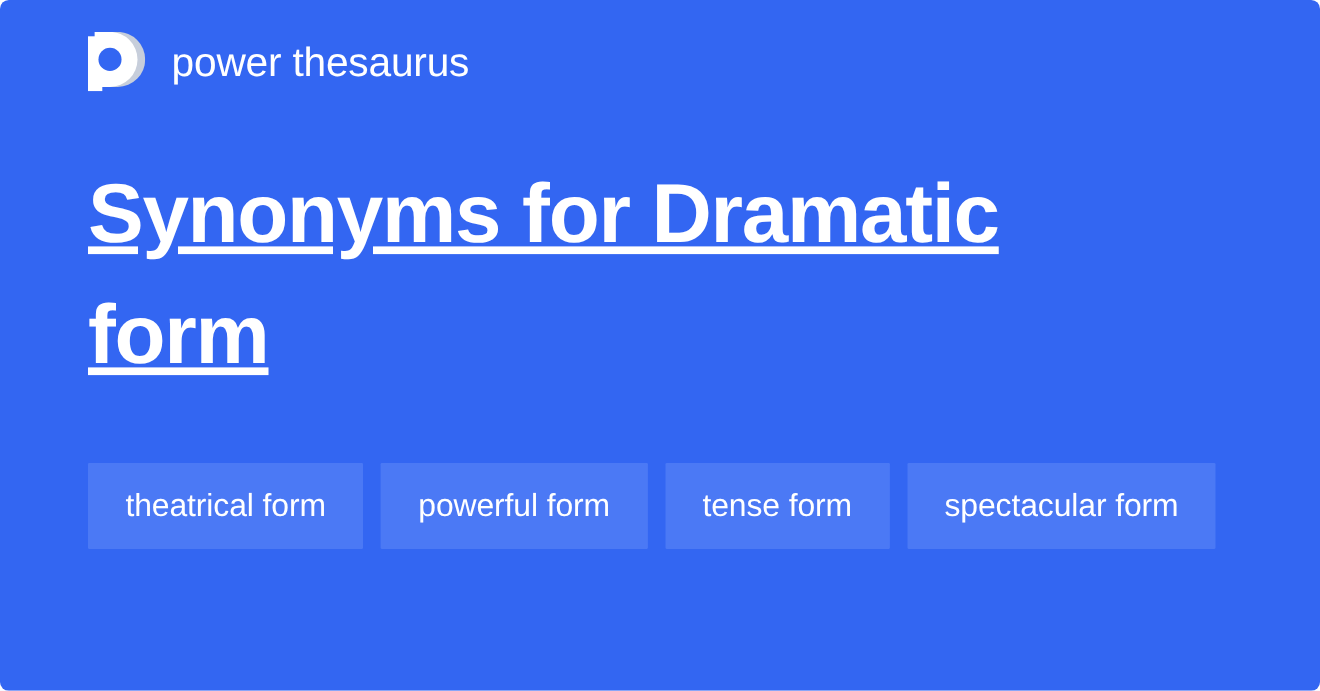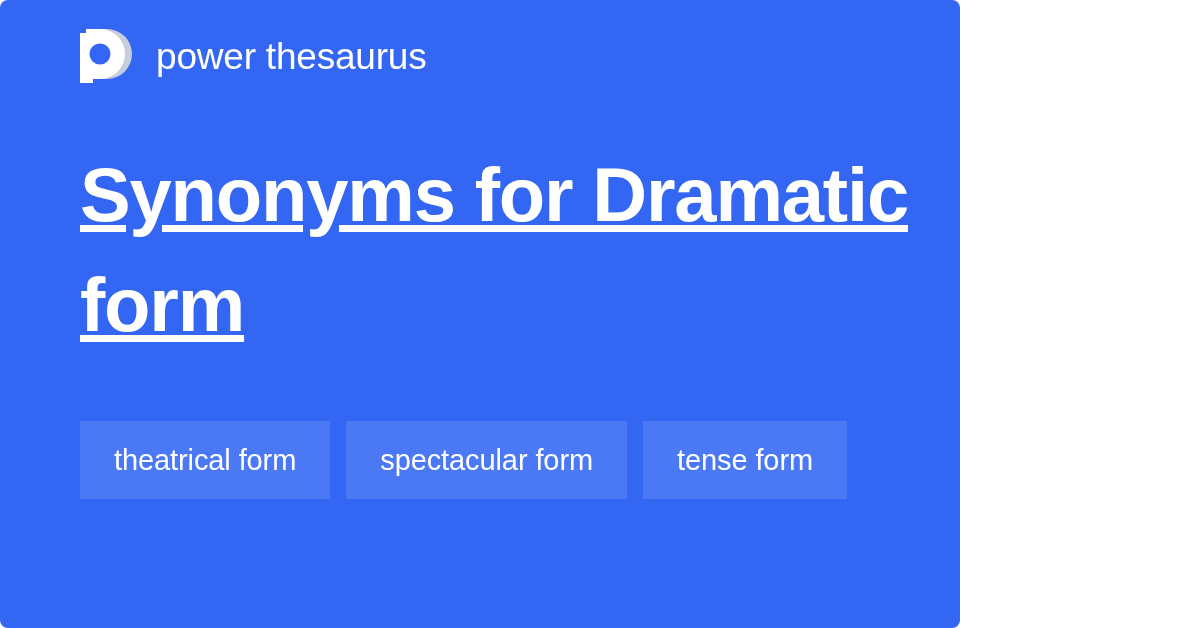--- a/index.html
+++ b/index.html
@@ -10,21 +10,21 @@
   body {
     width: 1200px;
     height: 628px;
     overflow: hidden;
     font-family: "Liberation Sans", sans-serif;
     -webkit-font-smoothing: antialiased;
   }
 
   .page {
     position: relative;
-    width: 960px;
+    width: 1200px;
     height: 628px;
     background: #3366F2;
     border-radius: 8px;
     box-sizing: border-box;
     overflow: hidden;
   }
 
   
   .brand {
     position: absolute;
@@ -113,17 +113,18 @@
         <circle cx="20" cy="25" r="10.5" fill="#3366F2"></circle>
       </svg>
     </span>
     <span class="brand-word">power thesaurus</span>
   </div>
 
   <h1 class="headline">Synonyms for Dramatic form</h1>
 
   <div class="chips">
     <span class="chip">theatrical form</span>
+    <span class="chip">powerful form</span>
+    <span class="chip">tense form</span>
     <span class="chip">spectacular form</span>
-    <span class="chip">tense form</span>
   </div>
 
 </div>
 
 </body></html>

